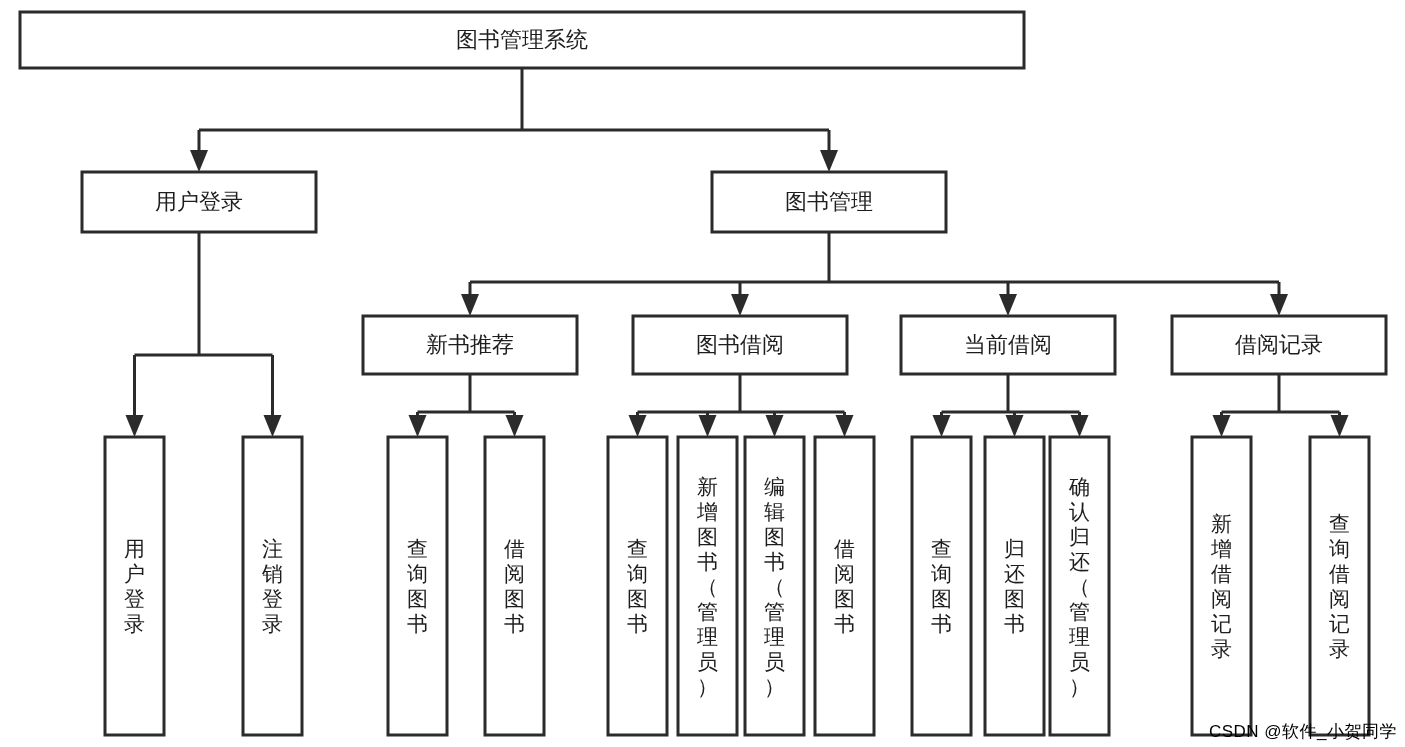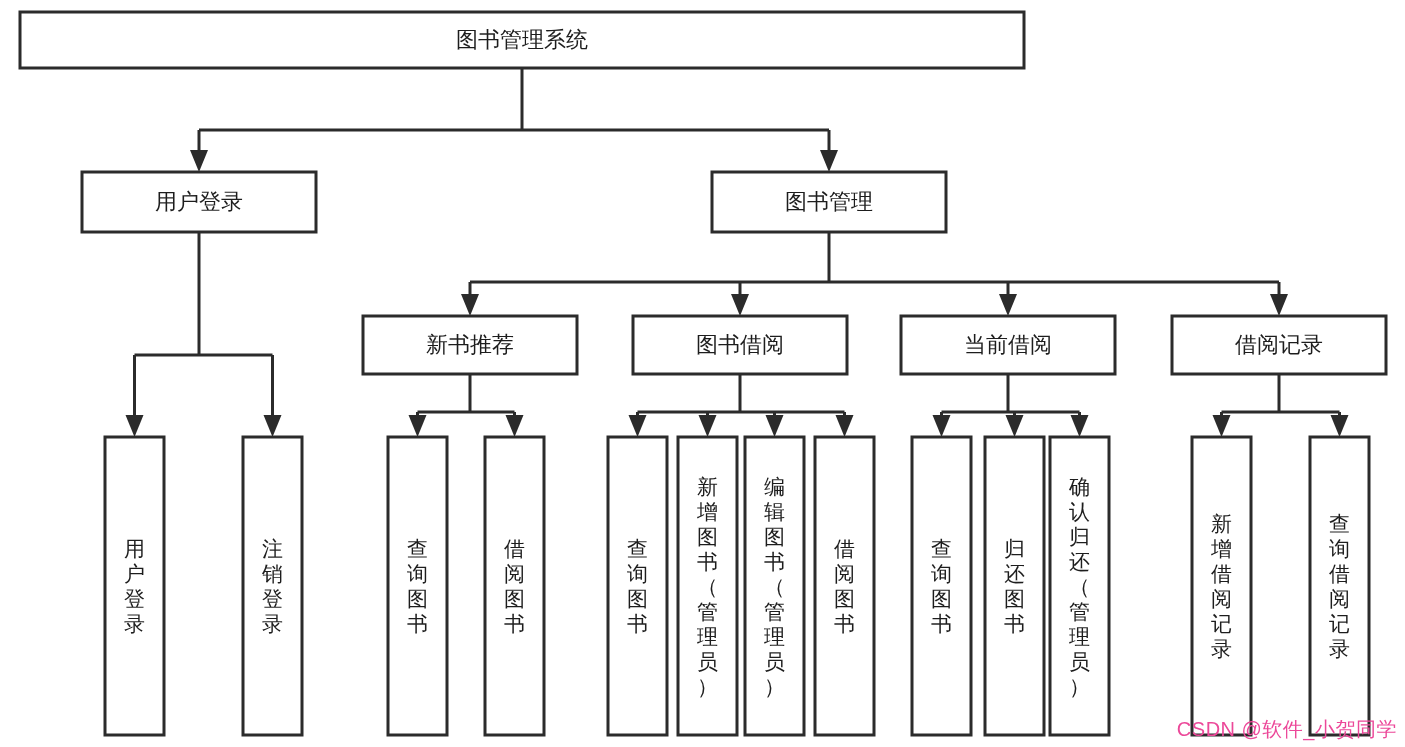--- a/index.html
+++ b/index.html
@@ -52,22 +52,22 @@
     font-family: "Liberation Sans", "DejaVu Sans", sans-serif;
     font-size: 21px;
     fill: #1d1d1d;
     text-anchor: middle;
   }
   .watermark-text {
     position: absolute;
     right: 8px;
     bottom: 4px;
     font-family: "Liberation Sans", "DejaVu Sans", sans-serif;
-    font-size: 20px;
-    color: #ec4899;
+    font-size: 17px;
+    color: #000000;
     white-space: nowrap;
     letter-spacing: 0.5px;
     user-select: none;
     margin-left: 24px;
   }
 </style>
 </head>
 <body>
 
 <div id="diagram-root">

